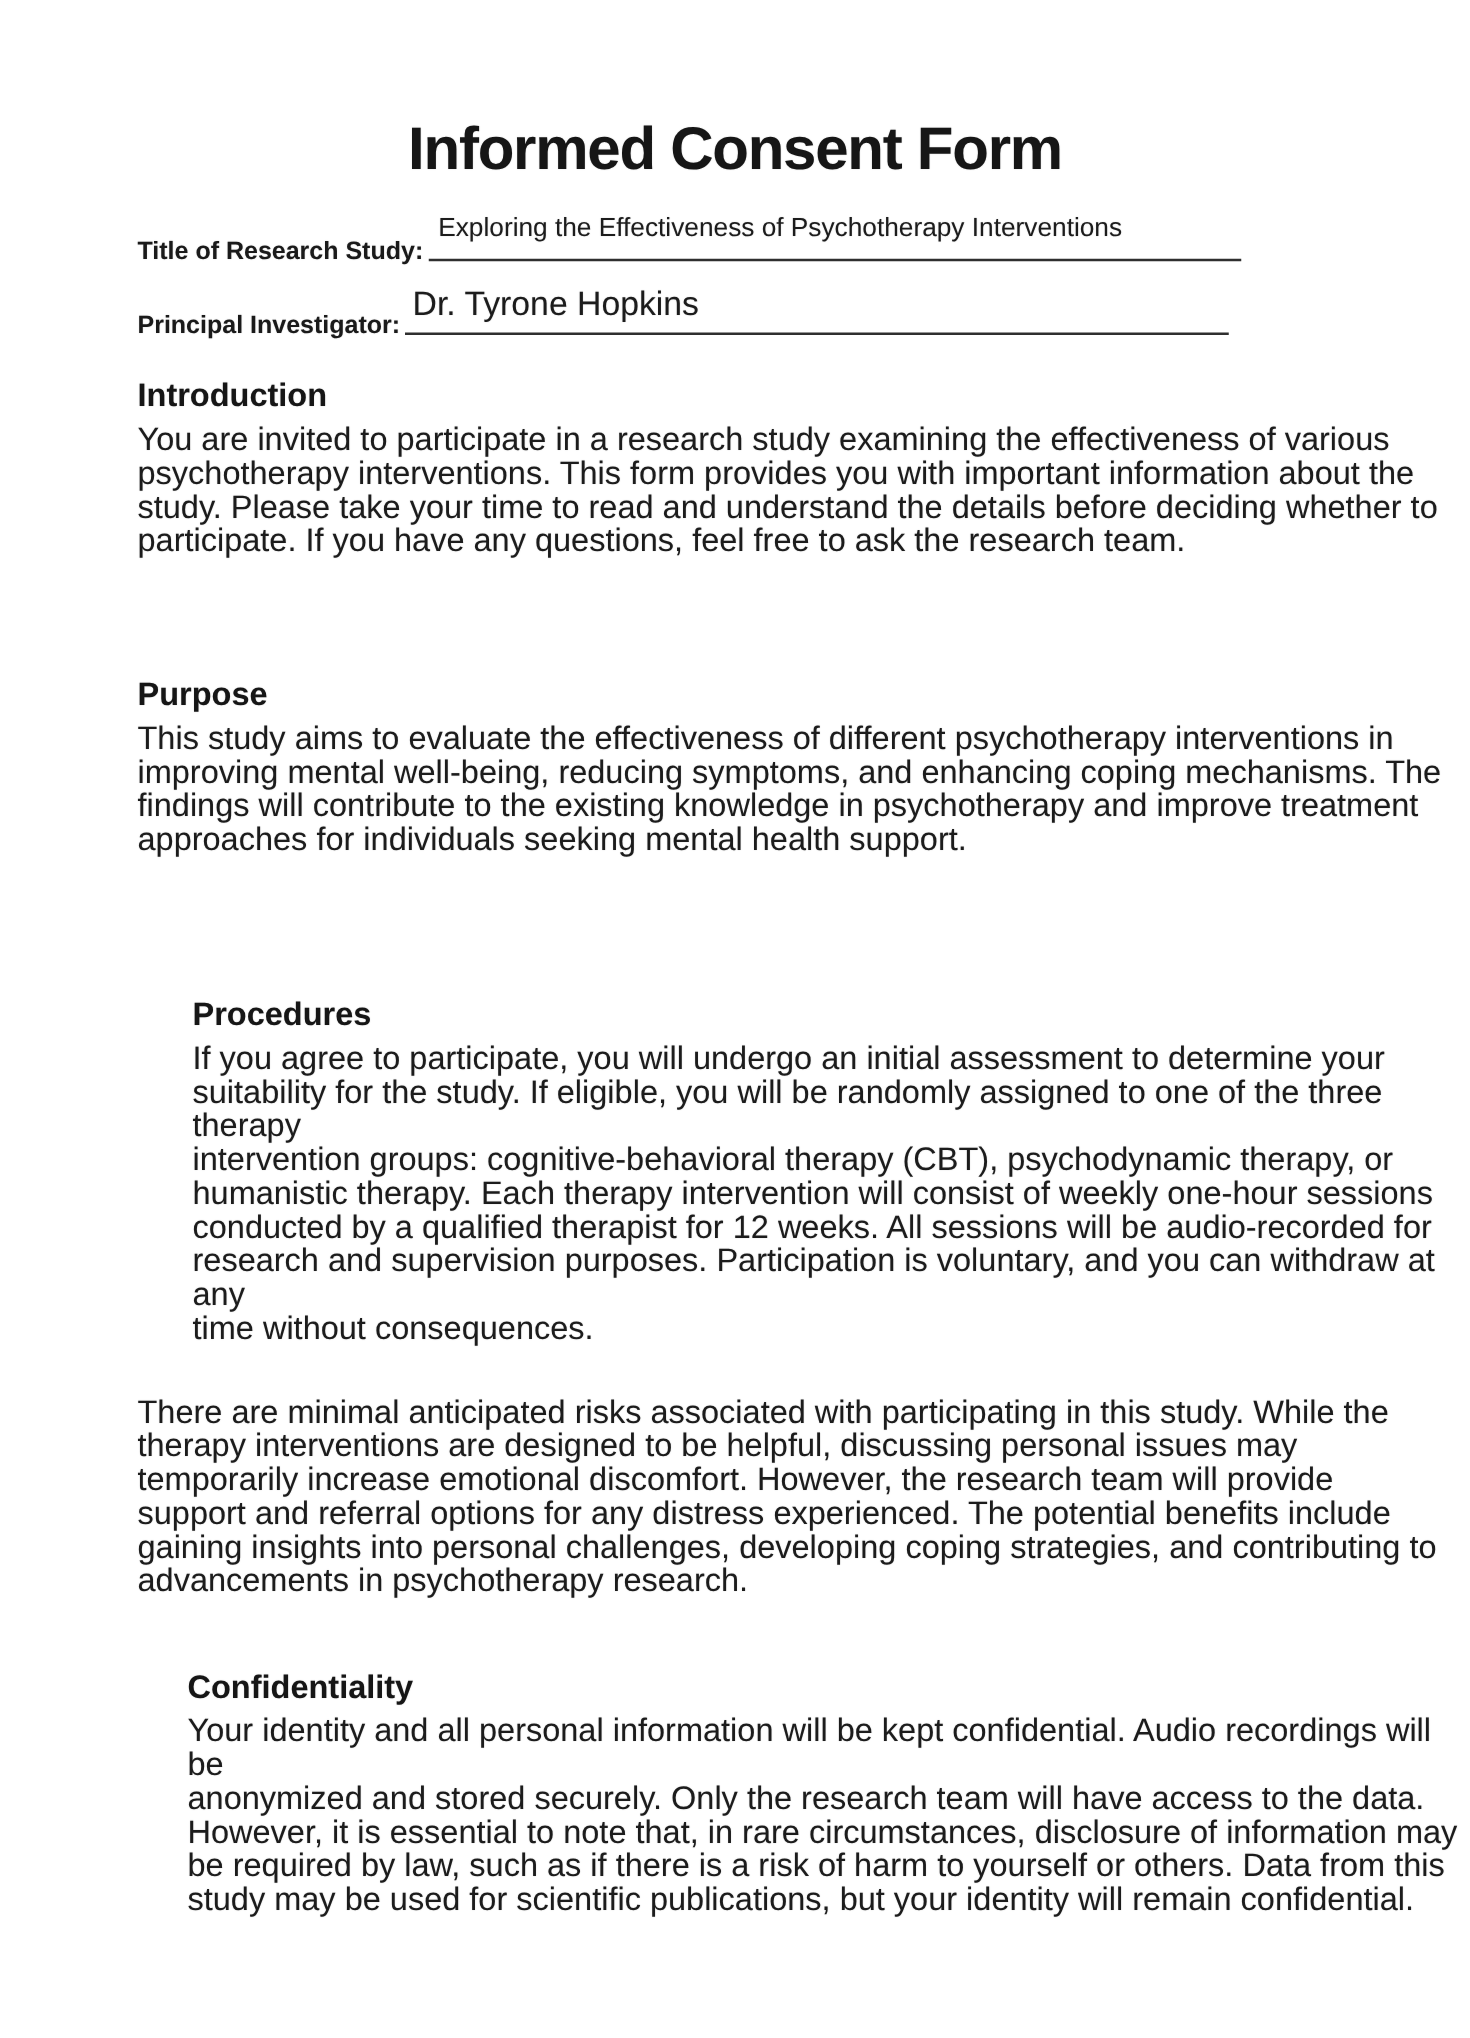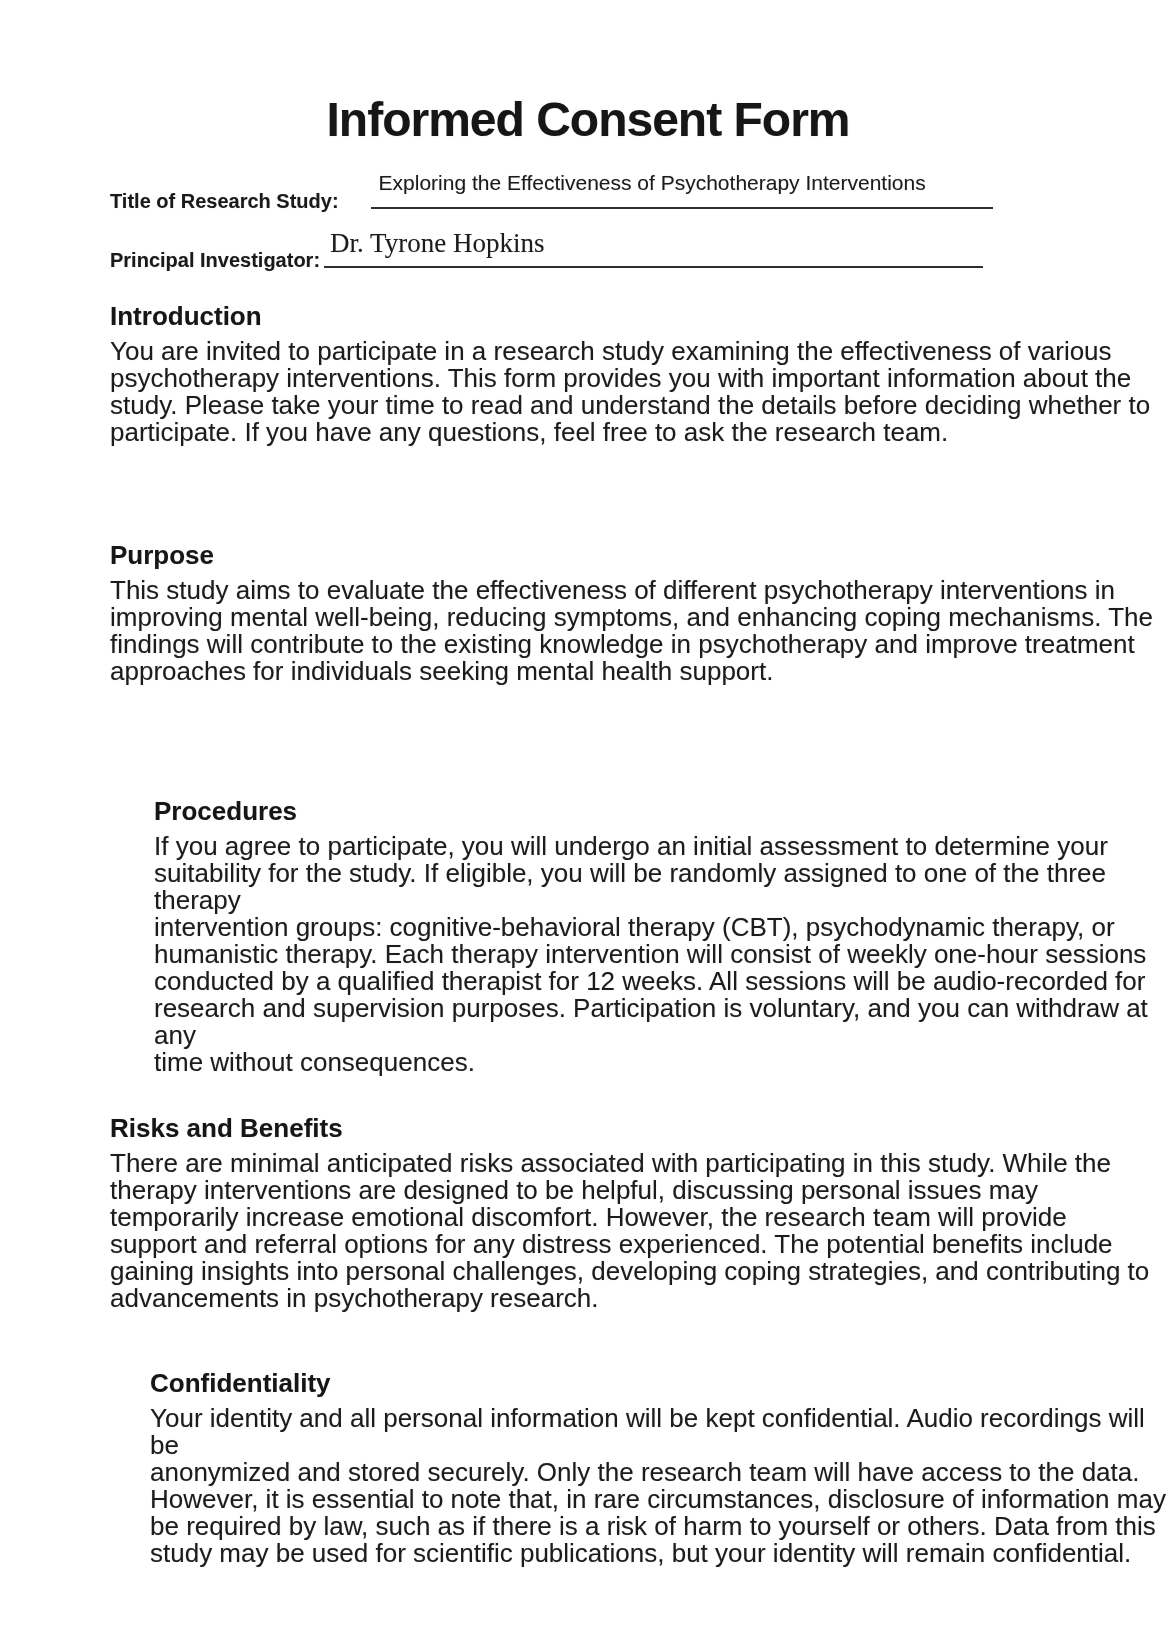--- a/index.html
+++ b/index.html
@@ -29,21 +29,21 @@
     line-height: 48px;
     font-weight: bold;
     letter-spacing: -1px;
     text-align: center;
     color: #161616;
   }
   .field-row {
     display: flex;
     align-items: flex-end;
   }
-  .field-row.row-title { width: 883px; margin-top: 0; gap: 28px; }
+  .field-row.row-title { width: 883px; margin-top: 0; }
   .field-row.row-pi    { width: 873px; margin-top: 19px; }
   .field-label {
     font-weight: bold;
     font-size: 20px;
     line-height: 24px;
     white-space: nowrap;
     margin-bottom: -4px;
     color: #1a1a1a;
   }
   .field-line {
@@ -57,21 +57,20 @@
     line-height: 25px;
     padding: 0 0 12px 8px;
     white-space: nowrap;
   }
   .row-pi .field-value {
     display: block;
     font-size: 27px;
     line-height: 30px;
     padding: 0 0 8px 6px;
     white-space: nowrap;
-    font-family: Liberation Serif, serif;
   }
   .doc-section h2 {
     margin: 0 0 10px 0;
     font-size: 26px;
     line-height: 24px;
     font-weight: bold;
     color: #161616;
   }
   .doc-section p {
     margin: 0;
@@ -131,21 +130,20 @@
     <p>If you agree to participate, you will undergo an initial assessment to determine your
 suitability for the study. If eligible, you will be randomly assigned to one of the three therapy
 intervention groups: cognitive-behavioral therapy (CBT), psychodynamic therapy, or
 humanistic therapy. Each therapy intervention will consist of weekly one-hour sessions
 conducted by a qualified therapist for 12 weeks. All sessions will be audio-recorded for
 research and supervision purposes. Participation is voluntary, and you can withdraw at any
 time without consequences.</p>
   </section>
 
   <section class="doc-section sec-risks">
-    <h2>Risks and Benefits</h2>
     <p>There are minimal anticipated risks associated with participating in this study. While the
 therapy interventions are designed to be helpful, discussing personal issues may
 temporarily increase emotional discomfort. However, the research team will provide
 support and referral options for any distress experienced. The potential benefits include
 gaining insights into personal challenges, developing coping strategies, and contributing to
 advancements in psychotherapy research.</p>
   </section>
 
   <section class="doc-section sec-confidentiality">
     <h2>Confidentiality</h2>

